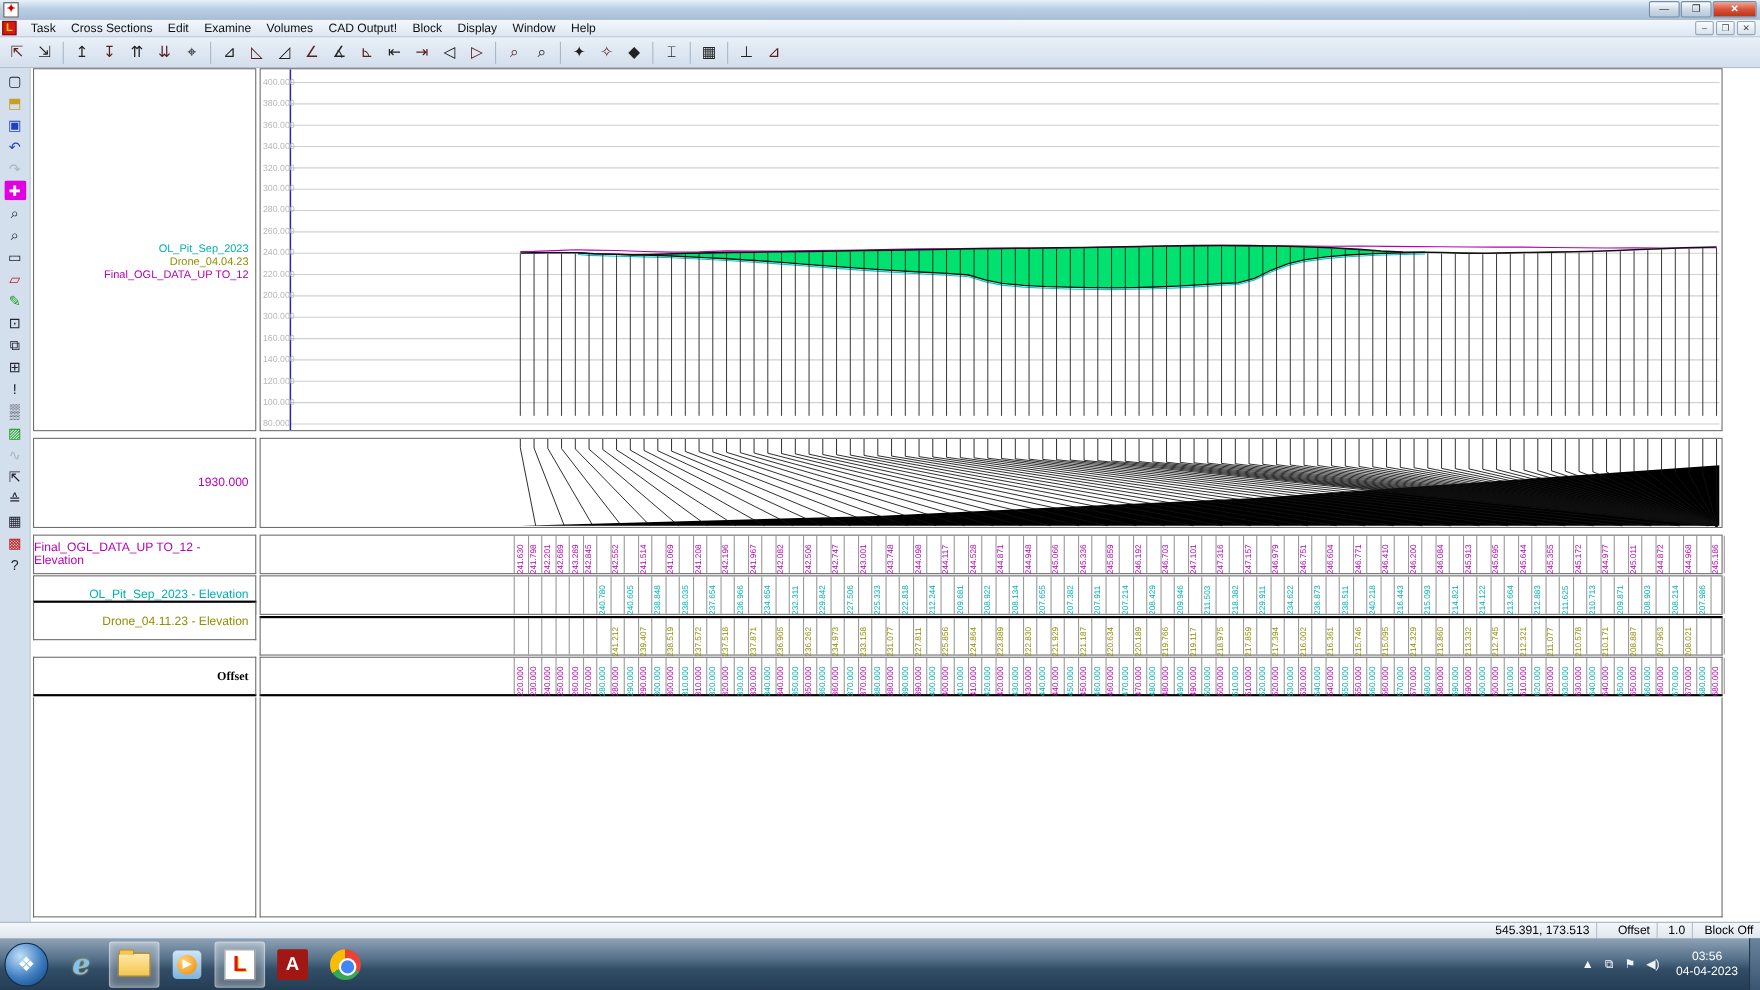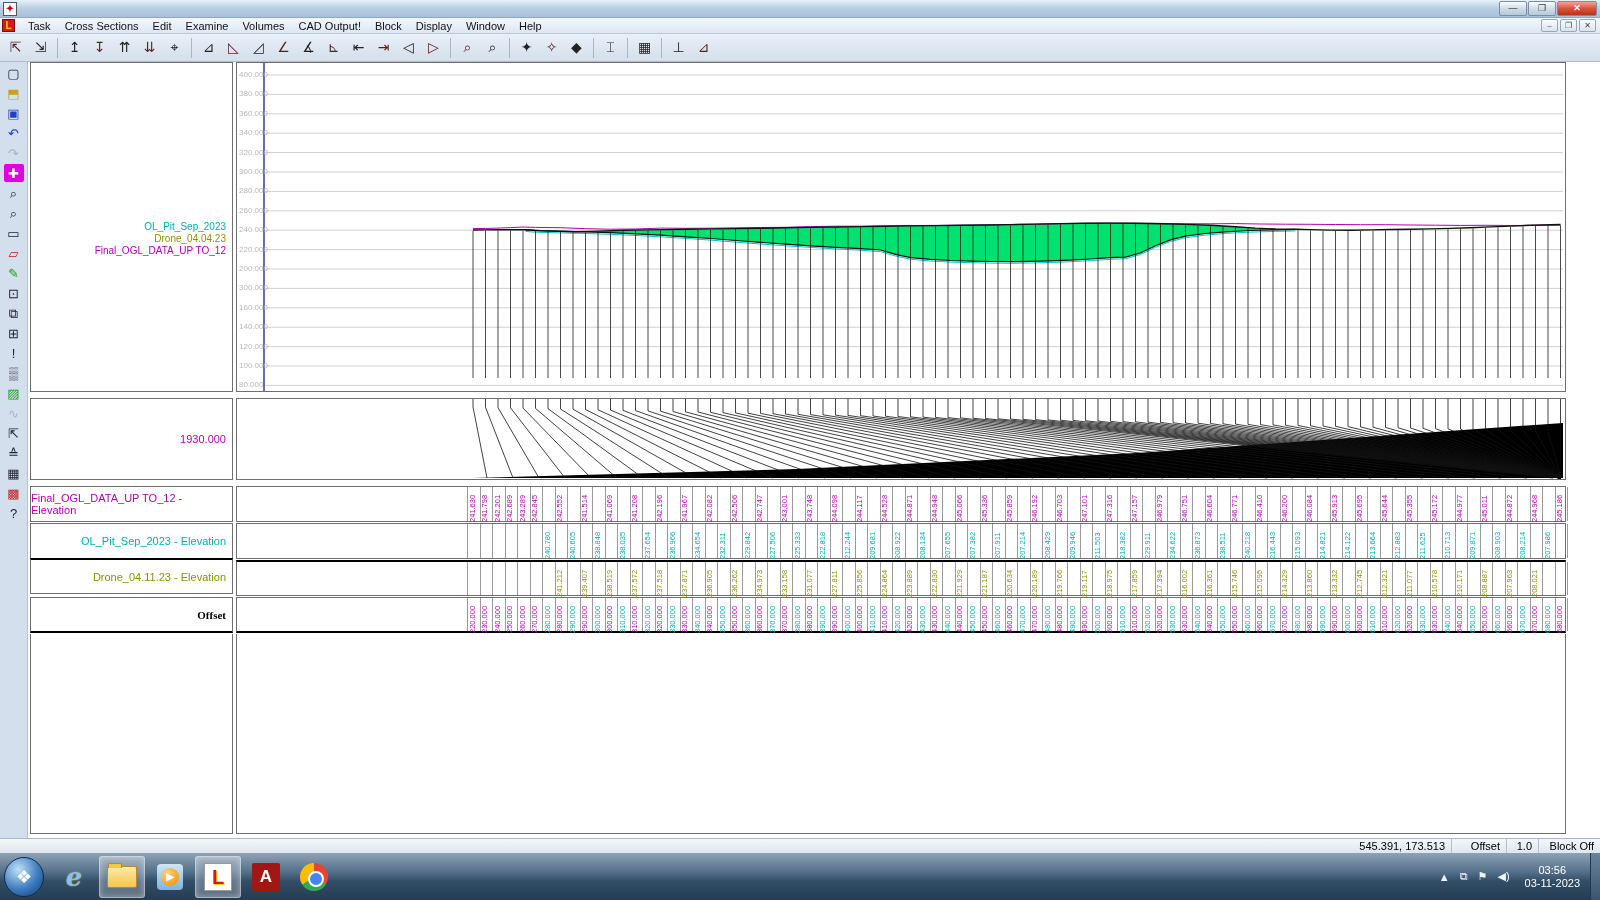--- a/index.html
+++ b/index.html
@@ -687,21 +687,21 @@
         <span class="vval c-c" style="left: 1128.5px;">213.664</span>
         <span class="vval c-c" style="left: 1153.5px;">212.883</span>
         <span class="vval c-c" style="left: 1178.5px;">211.625</span>
         <span class="vval c-c" style="left: 1203.5px;">210.713</span>
         <span class="vval c-c" style="left: 1228.5px;">209.871</span>
         <span class="vval c-c" style="left: 1253.5px;">208.903</span>
         <span class="vval c-c" style="left: 1278.5px;">208.214</span>
         <span class="vval c-c" style="left: 1303.5px;">207.986</span>
       </div>
 
-    <div class="pane label-pane" style="top:496px;height:36px;border-top:2px solid #000;text-decoration:underline;">
+    <div class="pane label-pane" style="top:484px;height:36px;border-top:2px solid #000;text-decoration:underline;">
       <span class="row-label c-o">Drone_04.11.23 - Elevation</span>
     </div>
     <div class="pane data-pane" style="top:498px;height:36px;border-top:2px solid #000;" id="row3-vals">
         <div class="cellline" style="left: 230px;"></div>
         <div class="cellline" style="left: 242.5px;"></div>
         <div class="cellline" style="left: 255px;"></div>
         <div class="cellline" style="left: 267.5px;"></div>
         <div class="cellline" style="left: 280px;"></div>
         <div class="cellline" style="left: 292.5px;"></div>
         <div class="cellline" style="left: 305px;"></div>
@@ -1045,18 +1045,18 @@
     <div class="task-btn">
         <span class="ico-chrome"></span>
       </div>
     <div id="tray">
       <span class="tray-ico">▲</span>
       <span class="tray-ico">⧉</span>
       <span class="tray-ico">⚑</span>
       <span class="tray-ico">◀)</span>
       <div id="clock">
         <div>03:56</div>
-        <div>03-11-2023</div>
+        <div>04-04-2023</div>
       </div>
       <div id="show-desktop"></div>
     </div>
   </div>
 </div>
 
 </body></html>

